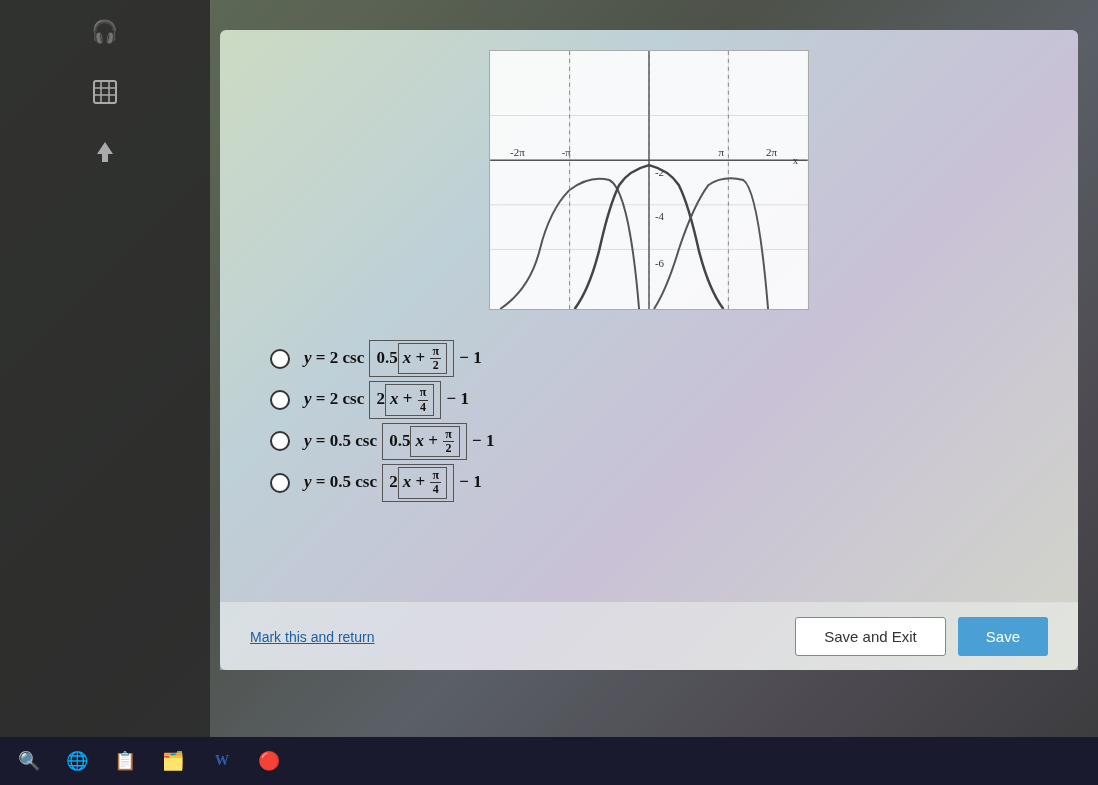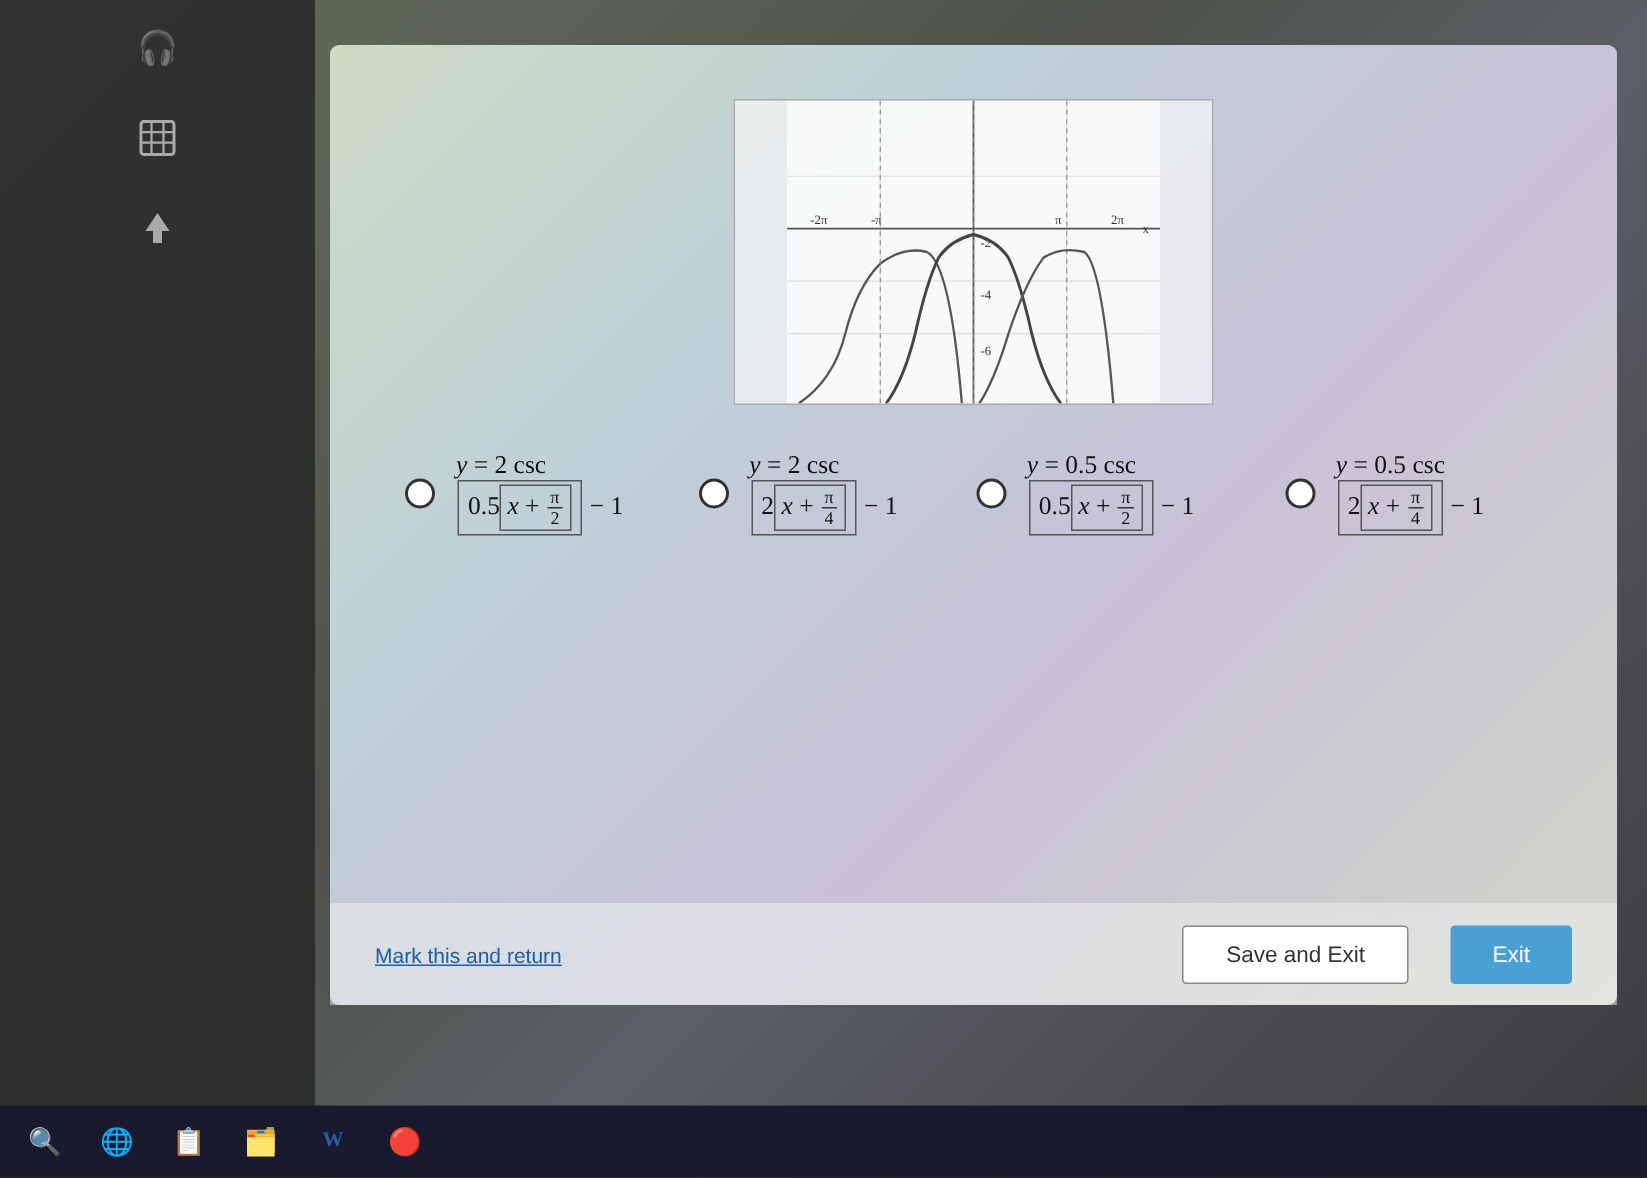--- a/index.html
+++ b/index.html
@@ -77,39 +77,40 @@
       margin: 30px 20px 20px 10px;
       border-radius: 6px;
       padding: 20px 30px 30px 30px;
       min-height: 640px;
       position: relative;
     }
 
     
     .graph-container {
       width: 320px;
-      height: 204px;
-      margin: 16px auto 20px auto;
+      height: 260px;
+      margin: 0 auto 20px auto;
       position: relative;
       background: rgba(255,255,255,0.6);
       border: 1px solid #aaa;
       overflow: hidden;
     }
 
     .graph-svg {
       width: 100%;
       height: 100%;
     }
 
     
     .answer-choices {
       display: flex;
-      flex-direction: row;
-      gap: 24px;
+      flex-direction: column;
+      gap: 4px;
       padding: 10px 20px;
+      font-weight: bold;
     }
 
     .answer-option {
       display: flex;
       align-items: center;
       gap: 14px;
       cursor: pointer;
     }
 
     .radio-circle {
@@ -160,21 +161,21 @@
     .mark-return-link {
       color: #1a5fa8;
       text-decoration: underline;
       font-size: 14px;
       cursor: pointer;
       font-family: Liberation Sans, sans-serif;
     }
 
     .bottom-buttons {
       display: flex;
-      gap: 28px;
+      gap: 12px;
       justify-content: space-between;
     }
 
     .btn-save {
       background: white;
       border: 1px solid #888;
       color: #333;
       padding: 10px 28px;
       font-size: 15px;
       cursor: pointer;
@@ -379,18 +380,18 @@
           − 1
         </div>
       </div>
 
     </div>
 
     <div class="bottom-bar">
       <a class="mark-return-link">Mark this and return</a>
       <div class="bottom-buttons">
         <button class="btn-save">Save and Exit</button>
-        <button class="btn-next">Exit</button>
+        <button class="btn-next">Save</button>
       </div>
     </div>
 
   </div>
 </div>
 
 </body></html>

